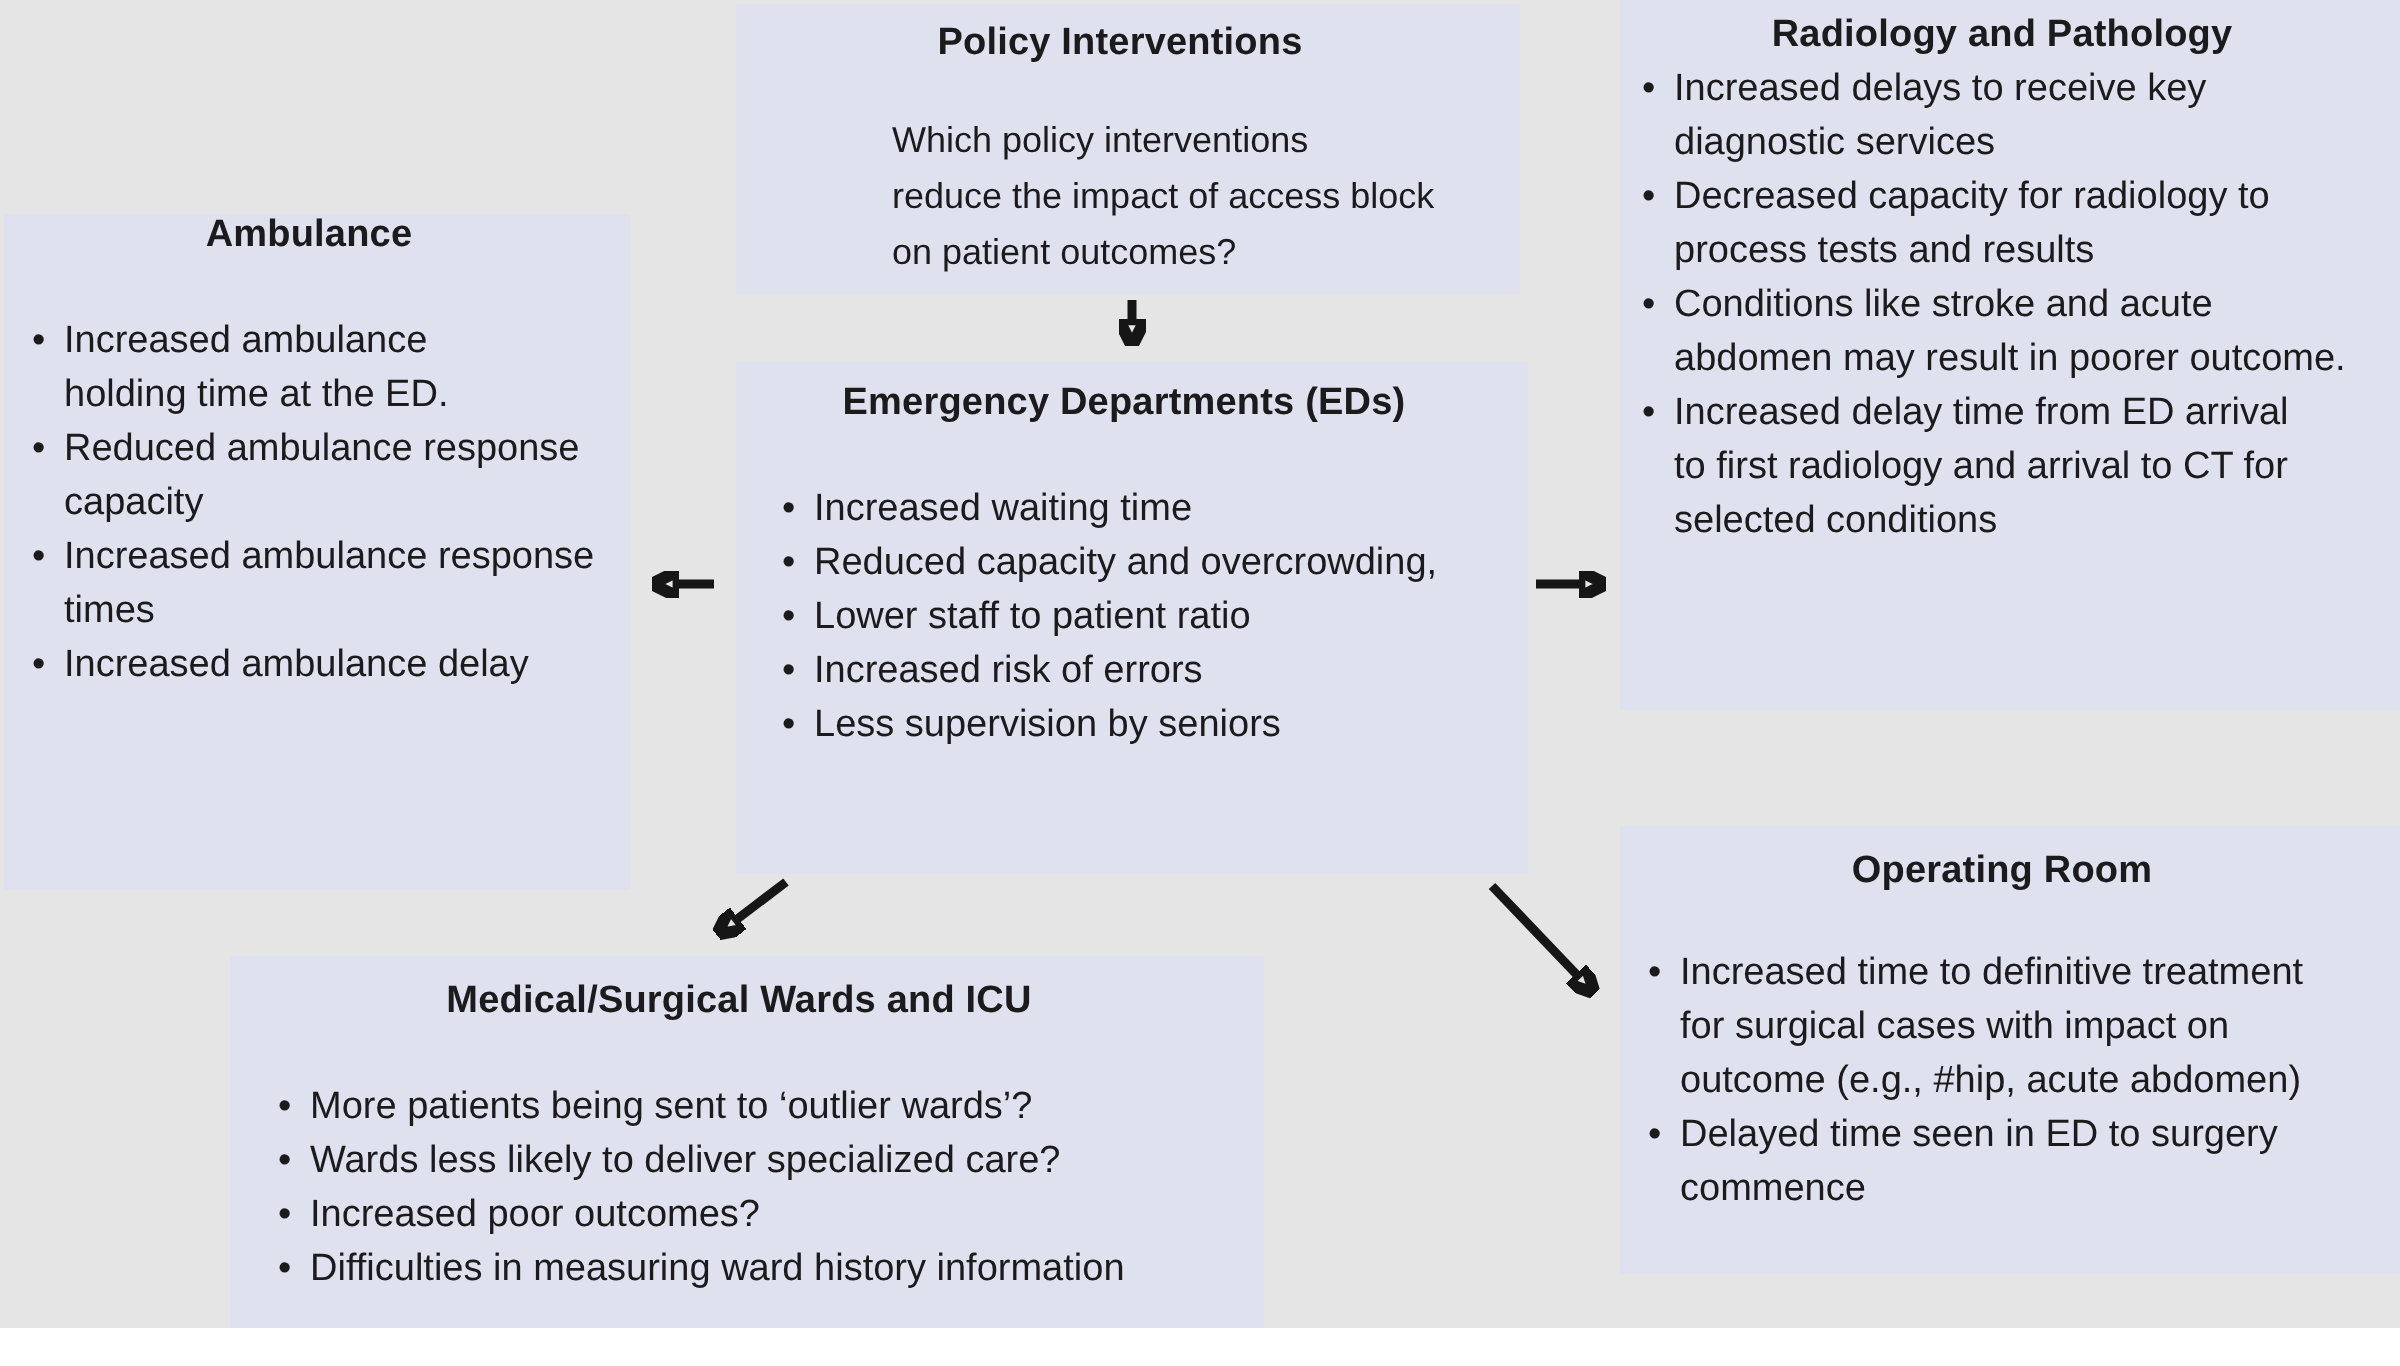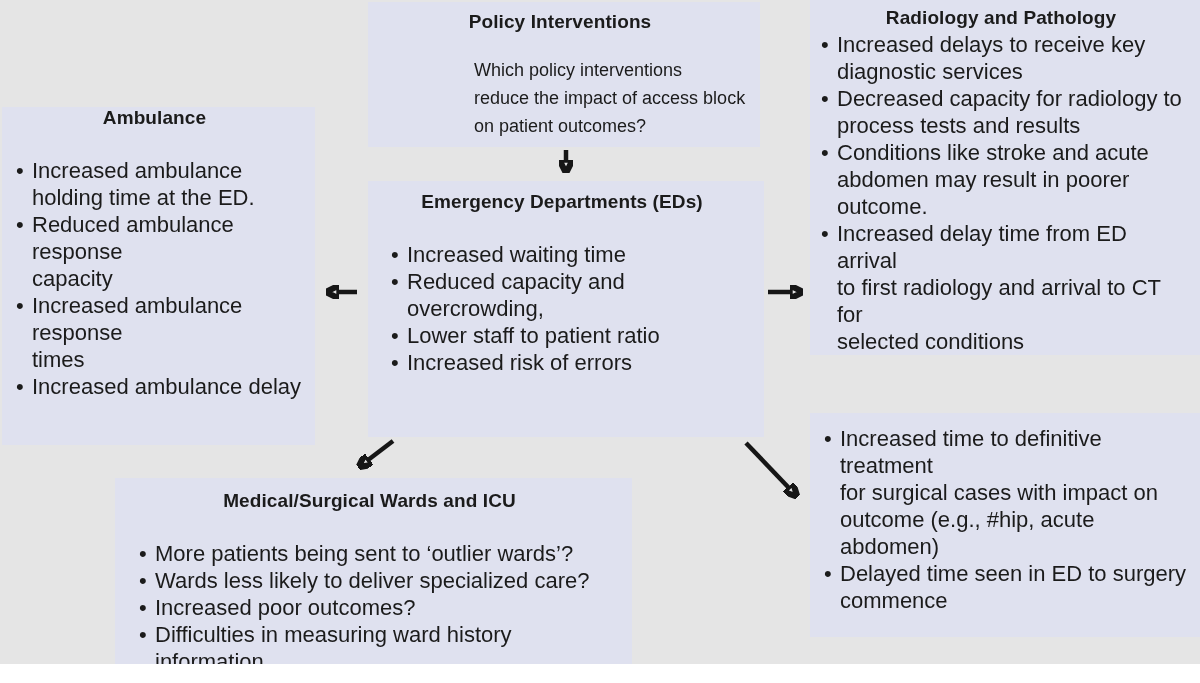--- a/index.html
+++ b/index.html
@@ -22,21 +22,21 @@
     font-size: 19px;
     font-weight: bold;
     text-align: center;
     margin: 0;
     letter-spacing: 0.1px;
   }
   .bullets {
     list-style: none;
     margin: 0;
     padding: 0;
-    font-size: 22px;
+    font-size: 19px;
     line-height: 27px;
   }
   .bullets li {
     position: relative;
     padding-left: 17px;
     white-space: pre-line;
   }
   .bullets li::before {
     content: "\2022";
     position: absolute;
@@ -45,21 +45,21 @@
   }
   .question {
     font-size: 18px;
     line-height: 28px;
     white-space: pre-line;
   }
 
   
   .box-policy     { left: 368px; top: 2px;   width: 392px; height: 145px; padding-top: 9px; }
   .box-policy .box-title { margin-bottom: 23px; }
-  .box-policy .question  { margin-left: 106px; }
+  .box-policy .question  { margin-left: 78px; }
 
   .box-radiology  { left: 810px; top: 0;     width: 390px; height: 355px; padding-top: 7px; }
   .box-radiology .box-title { margin-bottom: 2px; }
   .box-radiology .bullets   { margin-left: 10px; }
 
   .box-ambulance  { left: 2px;   top: 107px; width: 313px; height: 338px; }
   .box-ambulance .box-title { margin-bottom: 28px; }
   .box-ambulance .bullets   { margin-left: 13px; }
 
   .box-ed         { left: 368px; top: 181px; width: 396px; height: 256px; padding-top: 10px; }
@@ -140,24 +140,26 @@
     </ul>
   </div>
 
   <div class="box box-ed">
     <h2 class="box-title">Emergency Departments (EDs)</h2>
     <ul class="bullets">
       <li>Increased waiting time</li>
       <li>Reduced capacity and overcrowding,</li>
       <li>Lower staff to patient ratio</li>
       <li>Increased risk of errors</li>
+      <li>Less supervision by seniors</li>
     </ul>
   </div>
 
   <div class="box box-or">
+    <h2 class="box-title">Operating Room</h2>
     <ul class="bullets">
       <li>Increased time to definitive treatment
 for surgical cases with impact on
 outcome (e.g., #hip, acute abdomen)</li>
       <li>Delayed time seen in ED to surgery
 commence</li>
     </ul>
   </div>
 
   <div class="box box-wards">

